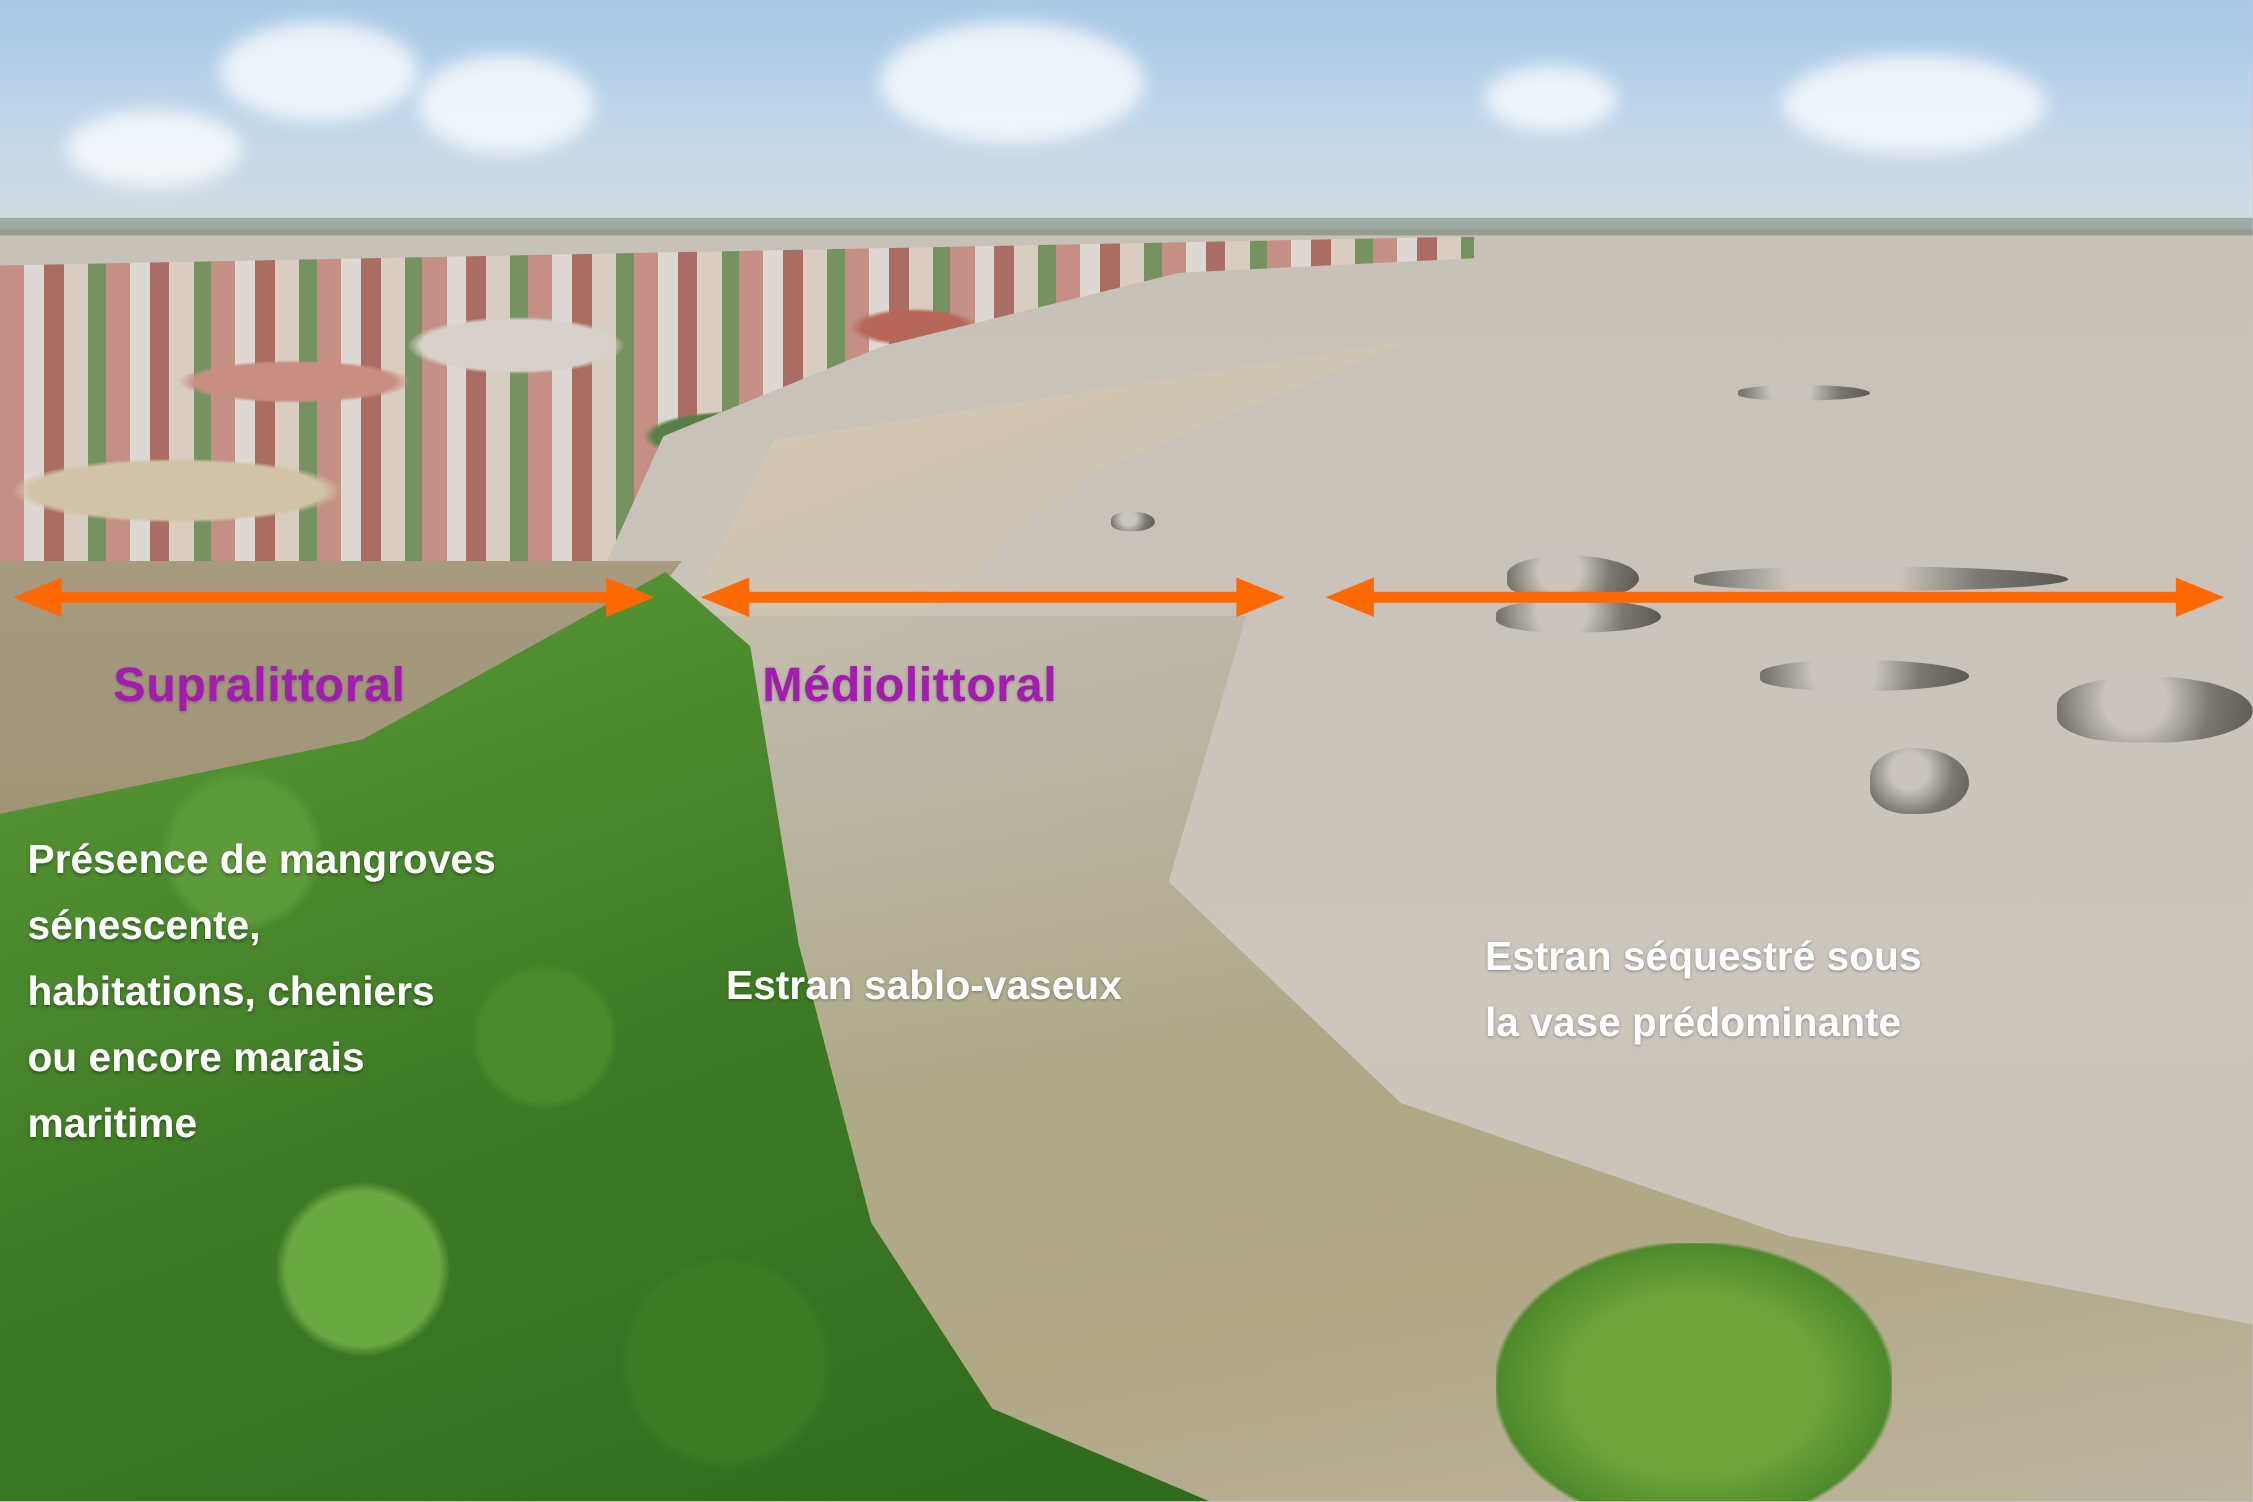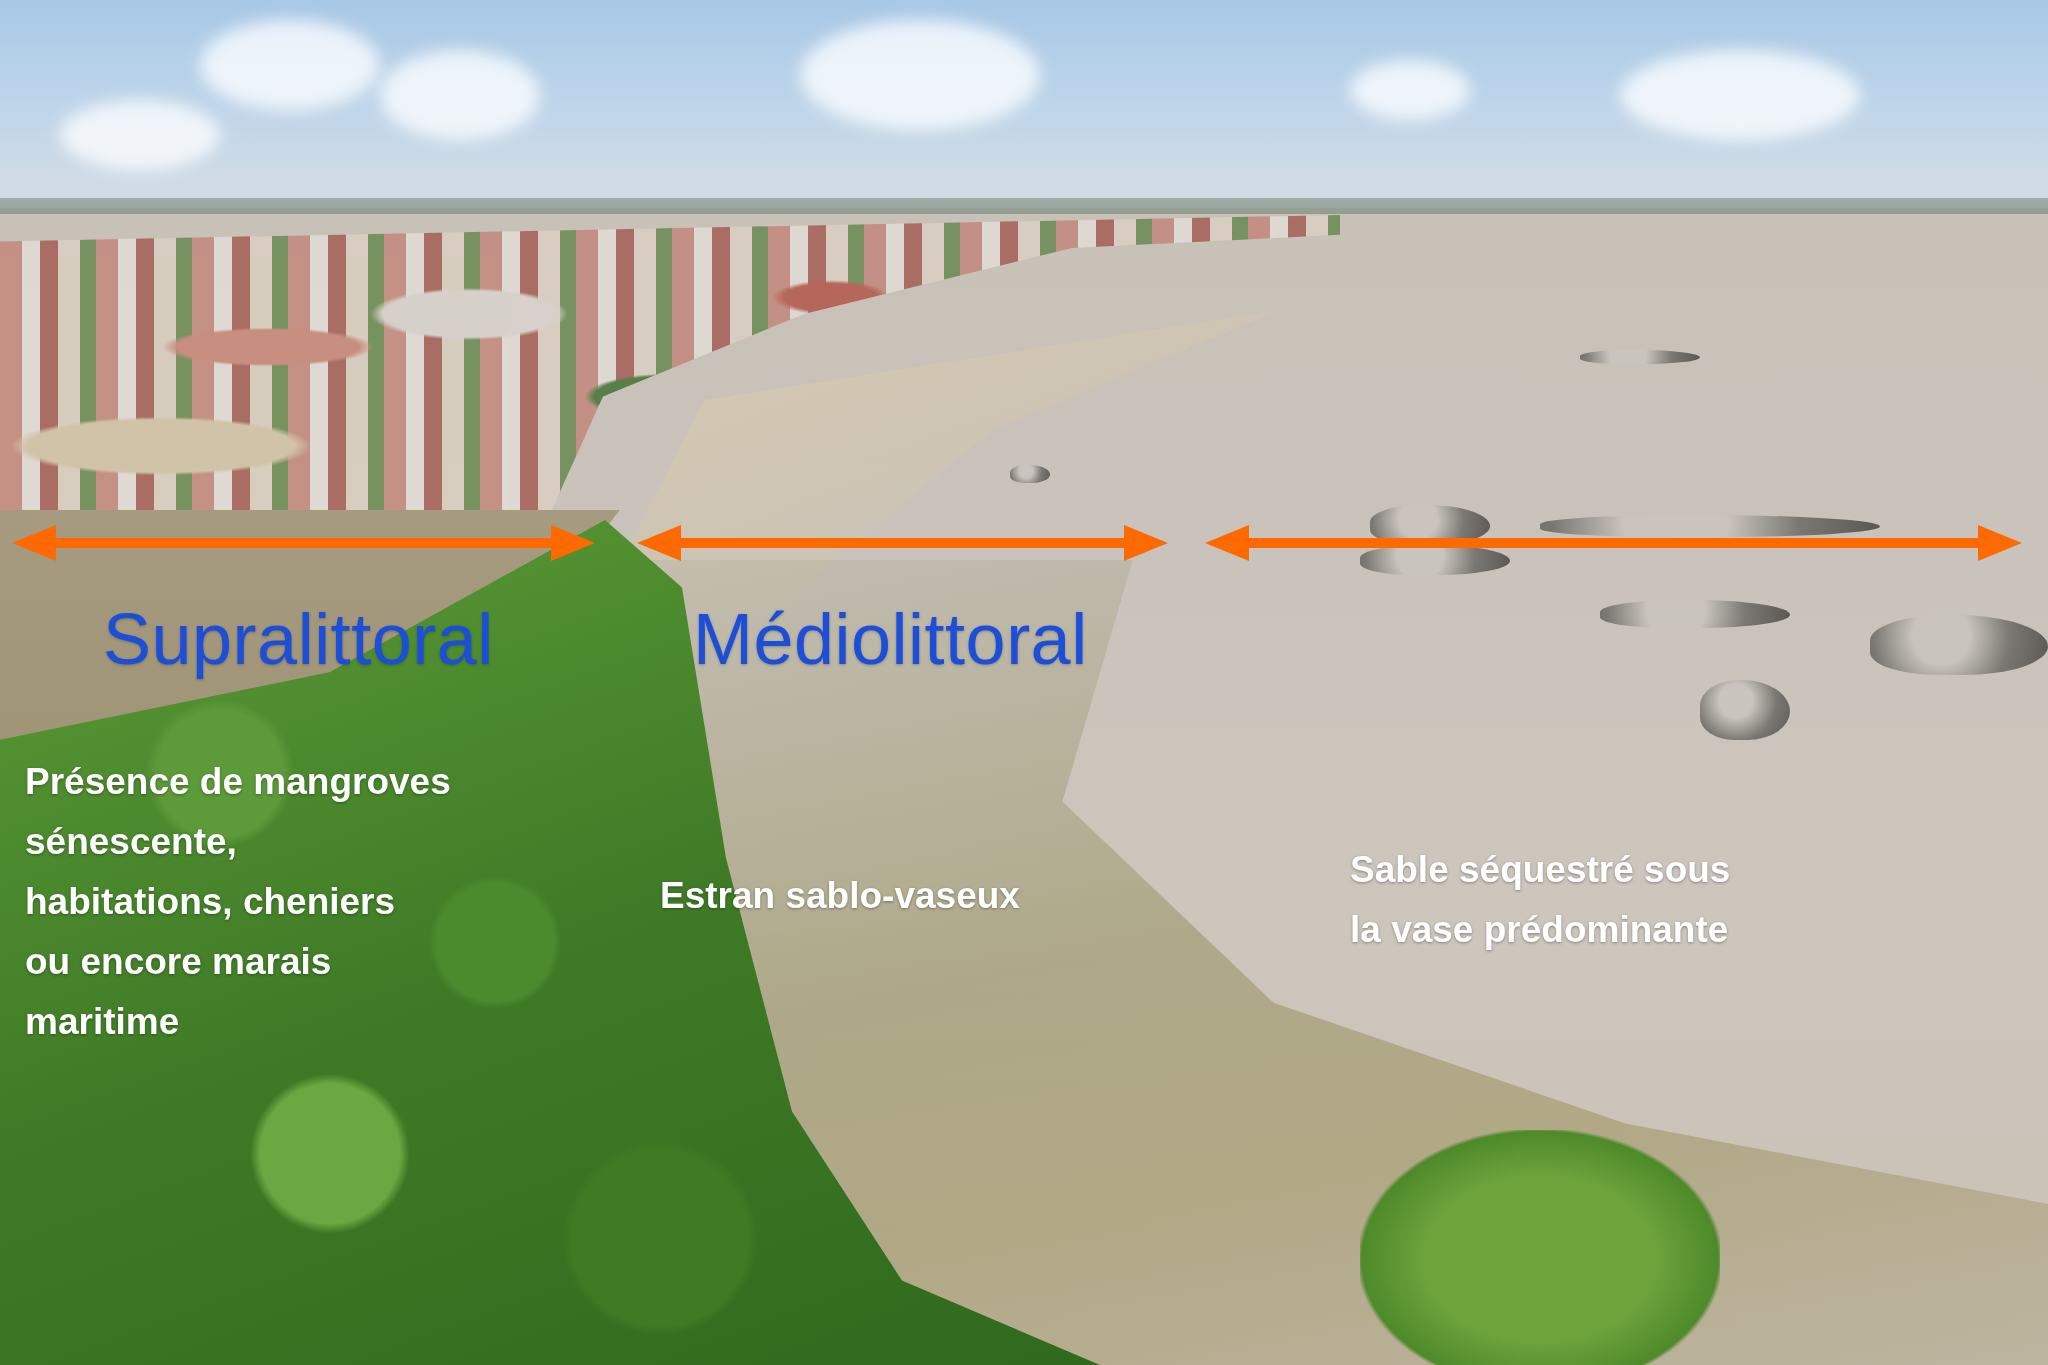--- a/index.html
+++ b/index.html
@@ -76,21 +76,21 @@
     position: absolute; top: 13px; height: 10px; background: #ff6a00;
   }
   .arrow .head-l, .arrow .head-r {
     position: absolute; top: 0; width: 0; height: 0;
     border-top: 18px solid transparent; border-bottom: 18px solid transparent;
   }
   .arrow .head-l { left: 0; border-right: 44px solid #ff6a00; }
   .arrow .head-r { right: 0; border-left: 44px solid #ff6a00; }
 
   .zone-title {
-    position: absolute; color: #1d4ed8; font-weight: normal; font-size: 72px;
+    position: absolute; color: #a21caf; font-weight: bold; font-size: 44px;
     letter-spacing: 0.5px; white-space: nowrap;
     text-shadow: 0 1px 3px rgba(0,0,0,0.25);
   }
   .zone-desc {
     position: absolute; color: #ffffff; font-weight: bold; font-size: 37px;
     line-height: 60px; white-space: pre-line;
     text-shadow: 0 1px 3px rgba(0,0,0,0.35);
   }
 </style>
 </head>
@@ -143,15 +143,15 @@
 
   <div class="zone-title" style="left:103px;top:598px;">Supralittoral</div>
   <div class="zone-title" style="left:693px;top:598px;">Médiolittoral</div>
 
   <div class="zone-desc" style="left:25px;top:752px;width:520px;">Présence de mangroves
 sénescente,
 habitations, cheniers
 ou encore marais
 maritime</div>
   <div class="zone-desc" style="left:660px;top:866px;width:460px;">Estran sablo-vaseux</div>
-  <div class="zone-desc" style="left:1350px;top:840px;width:510px;">Sable séquestré sous
+  <div class="zone-desc" style="left:1350px;top:840px;width:510px;">Estran séquestré sous
 la vase prédominante</div>
 </div>
 
 </body></html>

